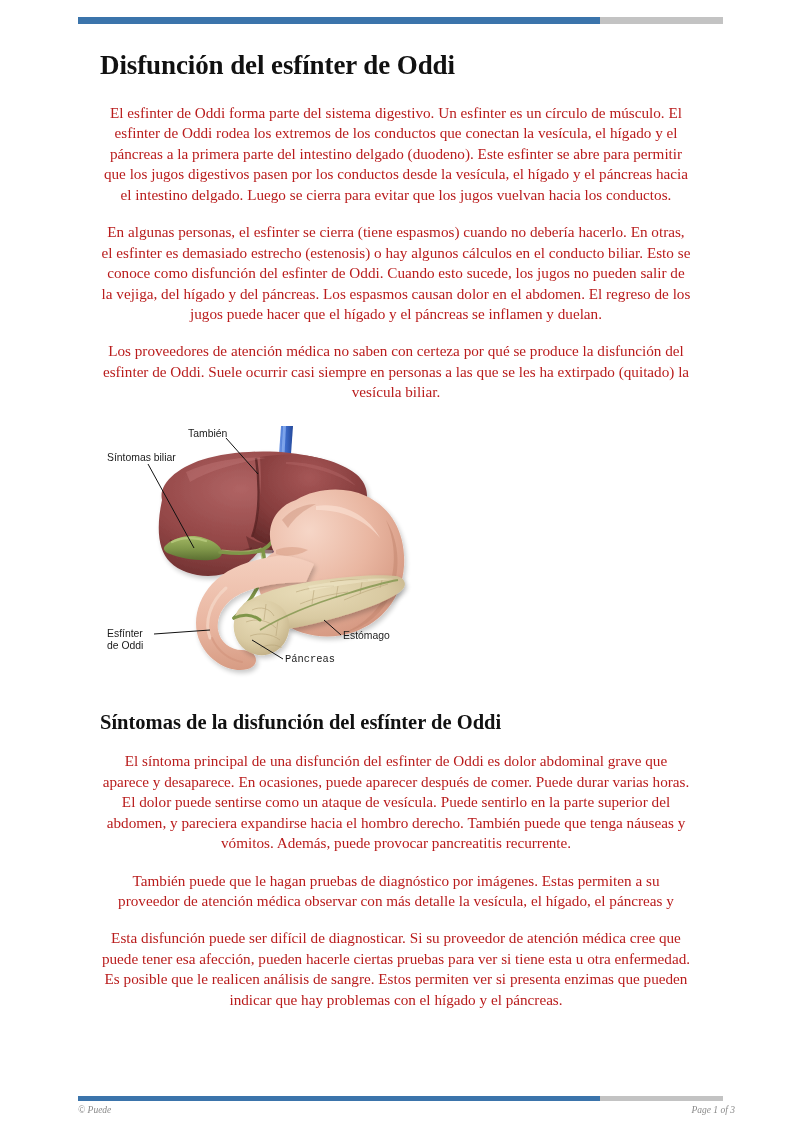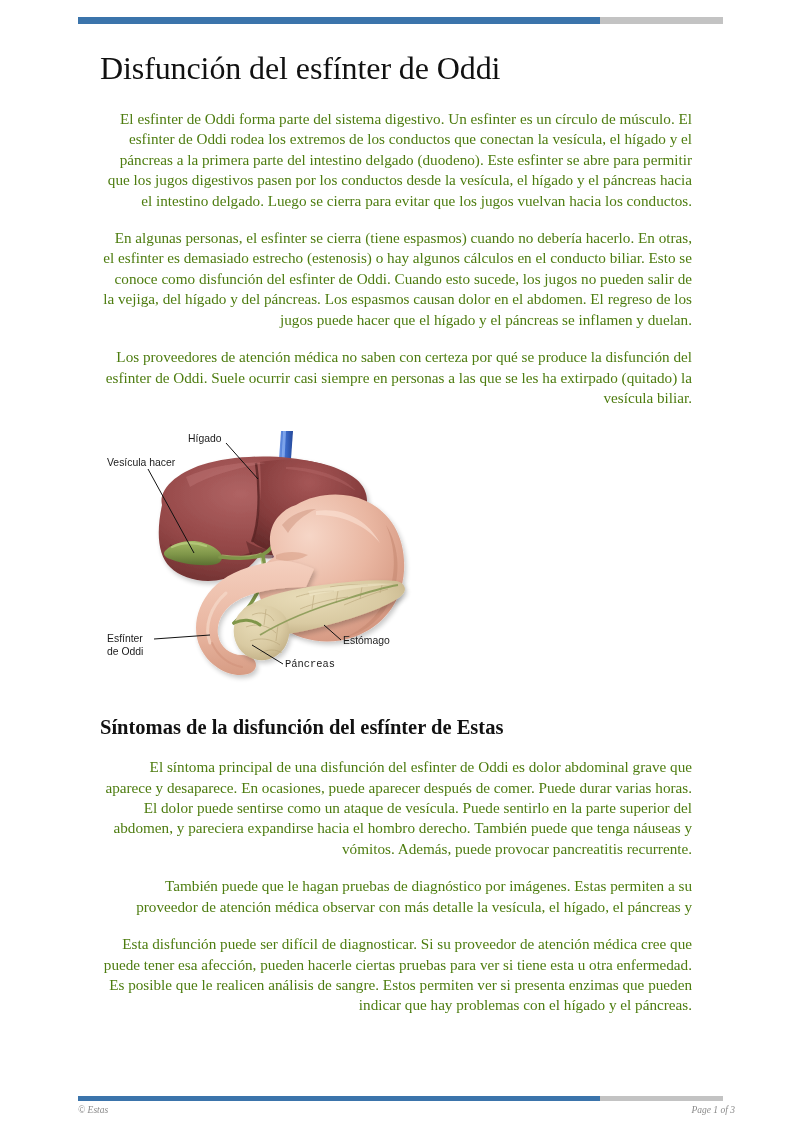--- a/index.html
+++ b/index.html
@@ -44,22 +44,22 @@
 
   
   .content {
     position: absolute;
     left: 100px;
     top: 50px;
     width: 600px;
   }
 
   h1.doc-title {
-    font-size: 32px;
-    font-weight: normal;
+    font-size: 27px;
+    font-weight: bold;
     line-height: 1.15;
     margin: 0 0 22px 0;
     letter-spacing: -0.1px;
     color: #111111;
   }
 
   h2.section-title {
     font-weight: bold;
     margin: 0;
     color: #111111;
@@ -73,22 +73,22 @@
   h2.sec-diagnostico {
     font-size: 21.5px;
     margin-top: 26px;
     margin-bottom: 17px;
   }
 
   p.body-par {
     font-size: 15.2px;
     line-height: 1.345;
     margin: 0 8px 17px 0;
-    text-align: right;
-    color: #4d7c0f;
+    text-align: center;
+    color: #b91c1c;
   }
   p.body-par:last-child { margin-bottom: 0; }
 
   
   .figure {
     position: relative;
     width: 320px;
     height: 262px;
     margin: 21px 0 4px 0;
   }
@@ -325,37 +325,37 @@
 
         <g stroke="#111111" stroke-width="1" fill="none">
           <line x1="126" y1="14" x2="158" y2="50"></line>
           <line x1="48" y1="40" x2="94" y2="124"></line>
           <line x1="54" y1="210" x2="110" y2="206"></line>
           <line x1="241" y1="211" x2="224" y2="196"></line>
           <line x1="183" y1="235" x2="152" y2="216"></line>
         </g>
       </svg>
 
-      <div class="fig-label lbl-higado">Hígado</div>
-      <div class="fig-label lbl-vesicula">Vesícula hacer</div>
+      <div class="fig-label lbl-higado">También</div>
+      <div class="fig-label lbl-vesicula">Síntomas biliar</div>
       <div class="fig-label lbl-esfinter">Esfínter
 de Oddi</div>
       <div class="fig-label lbl-estomago">Estómago</div>
       <div class="fig-label lbl-pancreas">Páncreas</div>
     </div>
 
-    <h2 class="section-title sec-sintomas">Síntomas de la disfunción del esfínter de Estas</h2>
+    <h2 class="section-title sec-sintomas">Síntomas de la disfunción del esfínter de Oddi</h2>
     <p class="body-par">El síntoma principal de una disfunción del esfinter de Oddi es dolor abdominal grave que aparece y desaparece. En ocasiones, puede aparecer después de comer. Puede durar varias horas. El dolor puede sentirse como un ataque de vesícula. Puede sentirlo en la parte superior del abdomen, y pareciera expandirse hacia el hombro derecho. También puede que tenga náuseas y vómitos. Además, puede provocar pancreatitis recurrente.</p>
 
     <p class="body-par">También puede que le hagan pruebas de diagnóstico por imágenes. Estas permiten a su proveedor de atención médica observar con más detalle la vesícula, el hígado, el páncreas y</p>
     <p class="body-par">Esta disfunción puede ser difícil de diagnosticar. Si su proveedor de atención médica cree que puede tener esa afección, pueden hacerle ciertas pruebas para ver si tiene esta u otra enfermedad. Es posible que le realicen análisis de sangre. Estos permiten ver si presenta enzimas que pueden indicar que hay problemas con el hígado y el páncreas.</p>
 
   </div>
 
   <div class="footer-rule">
     <div class="seg-blue"></div>
     <div class="seg-gray"></div>
   </div>
 
-  <div class="footer-left">© Estas</div>
+  <div class="footer-left">© Puede</div>
   <div class="footer-right">Page 1 of 3</div>
 
 </div>
 
 </body></html>

